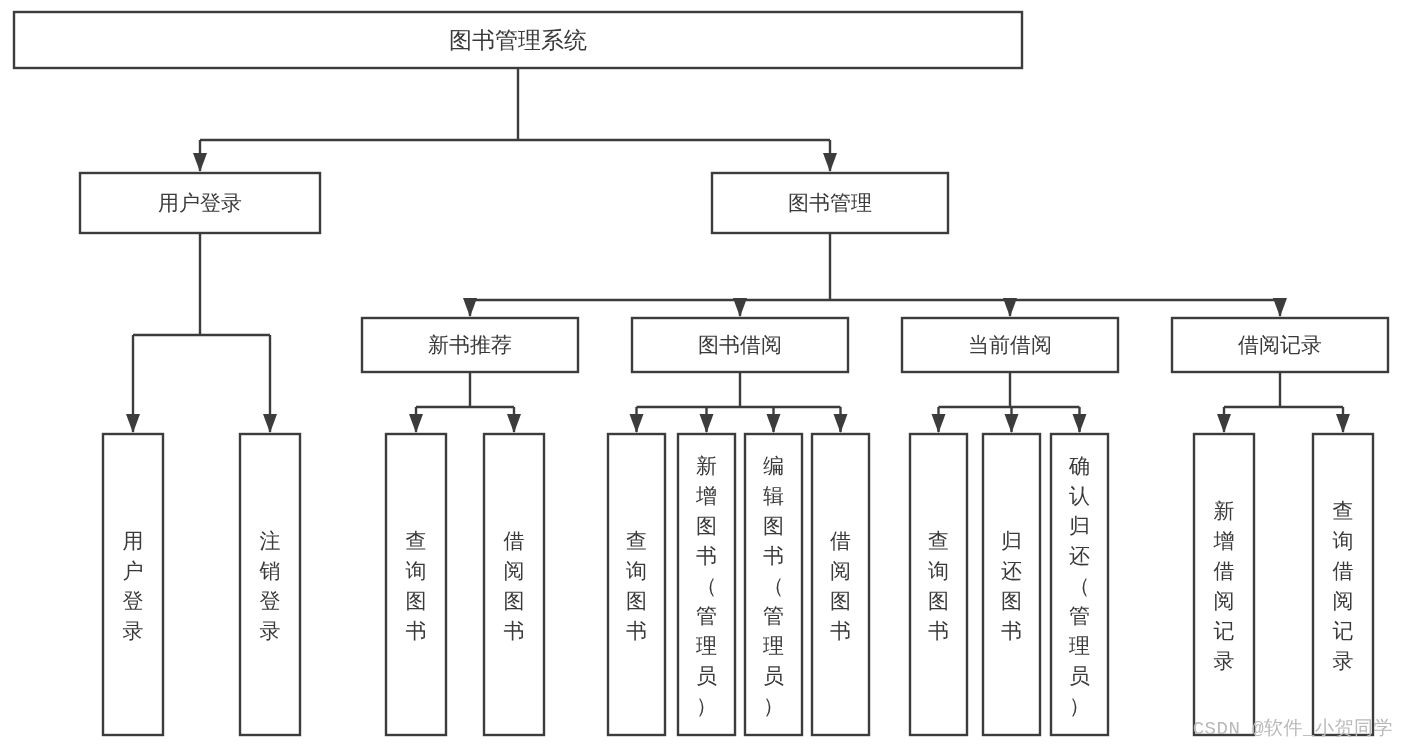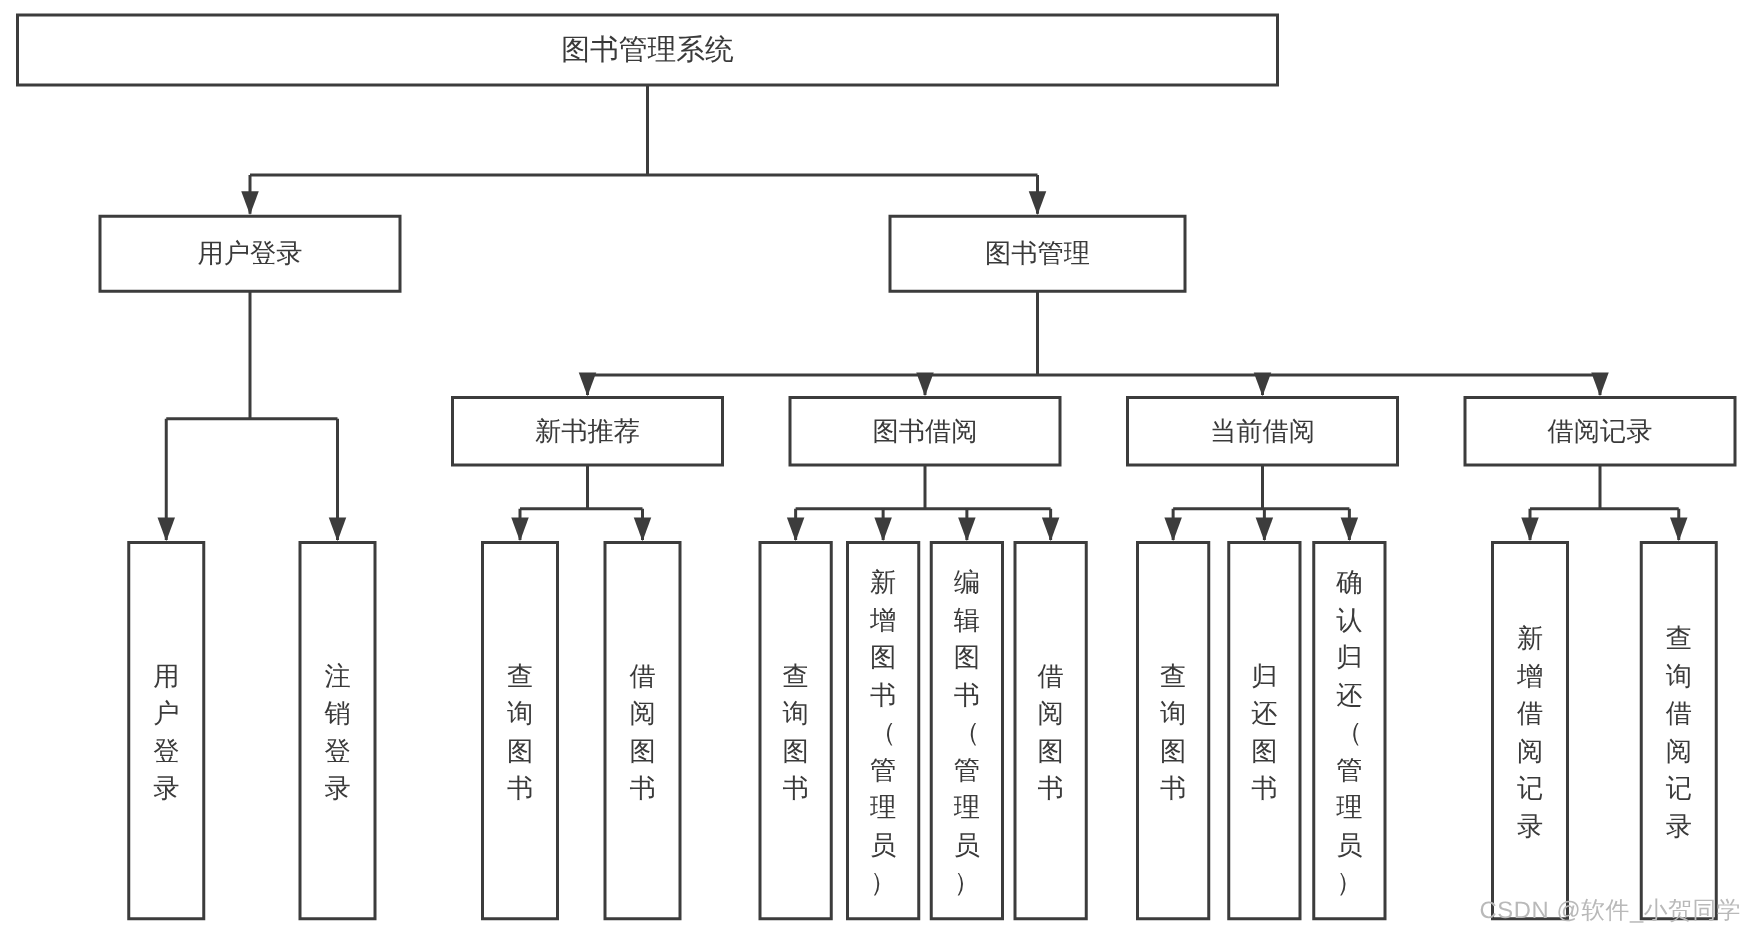--- a/index.html
+++ b/index.html
@@ -54,21 +54,21 @@
     stroke-linecap: butt;
   }
   .arrow-head {
     fill: #3c3c3c;
     stroke: none;
   }
   .watermark {
     position: absolute;
     right: 12px;
     bottom: 6px;
-    font-family: Liberation Sans, sans-serif;
+    font-family: Liberation Mono, monospace;
     font-size: 19px;
     color: #b9b9b9;
     white-space: nowrap;
     letter-spacing: 0.5px;
     pointer-events: none;
   }
 </style>
 </head>
 <body>
 

